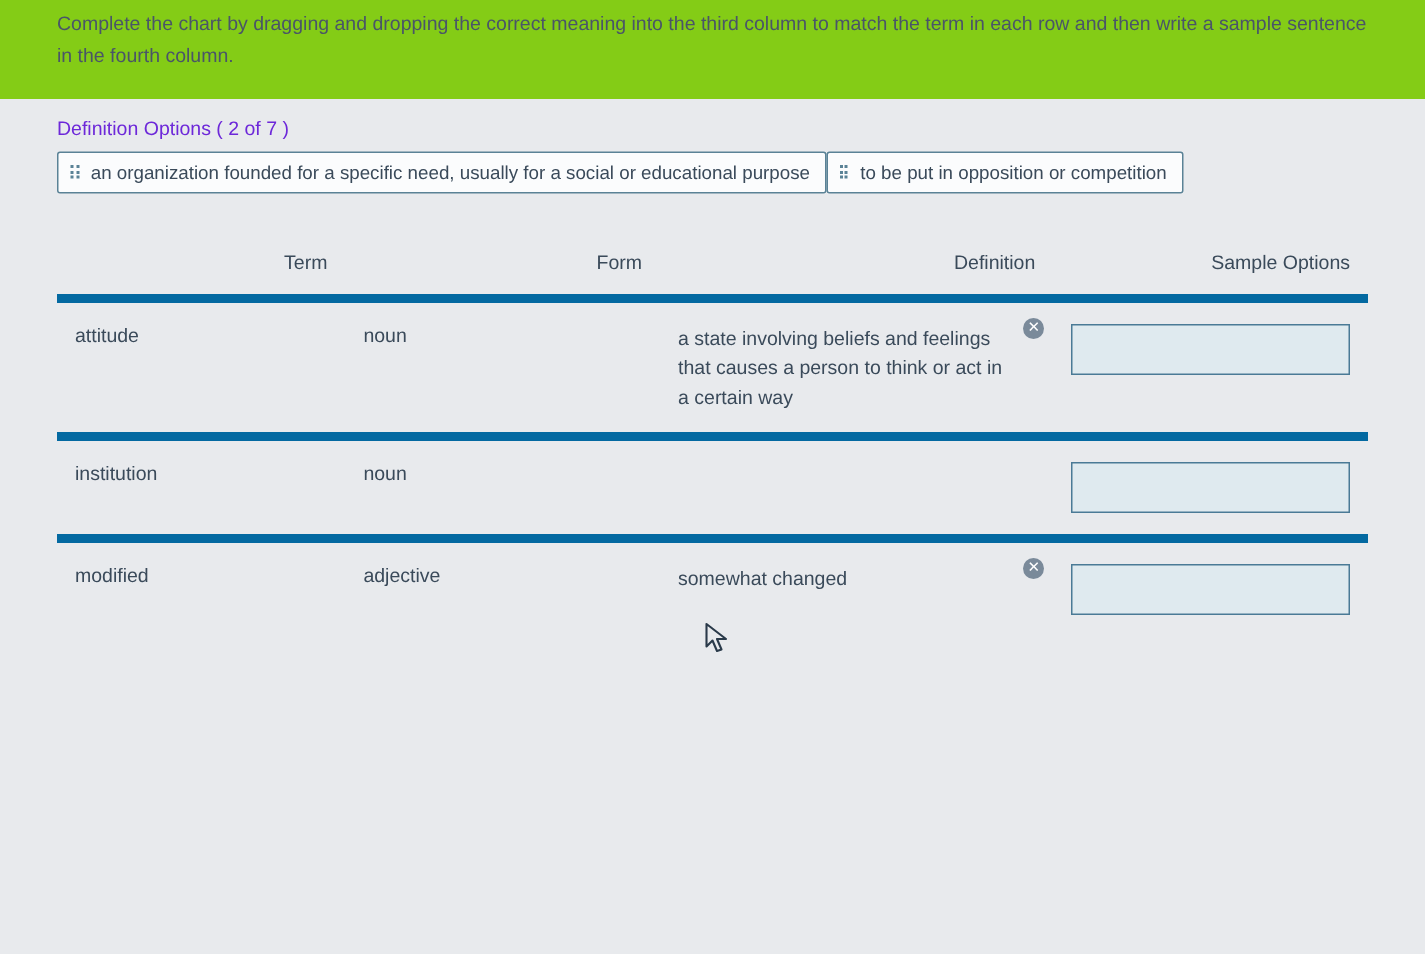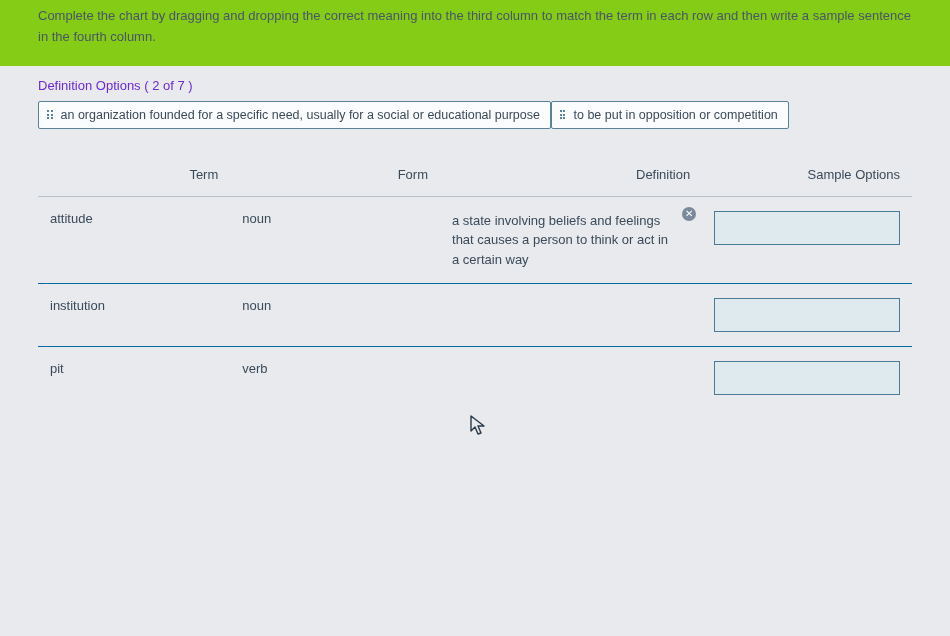--- a/index.html
+++ b/index.html
@@ -52,21 +52,21 @@
   col.samp { width: 24%; }
   th {
     text-align: right;
     font-weight: normal;
     padding: 10px 12px 14px 12px;
     color: #3a4a5a;
     font-size: 13px;
     border-bottom: 1px solid #b8c0c8;
   }
   td {
-    border-top: 1px solid #0369a1;
+    border-top: 6px solid #0369a1;
     padding: 14px 12px;
     vertical-align: top;
     font-size: 13px;
     color: #3a4a5a;
   }
   td.def-cell { position: relative; padding-right: 28px; line-height: 1.5; }
   .remove {
     position: absolute;
     right: 6px;
     top: 10px;
@@ -164,23 +164,23 @@
         </tr>
         <tr>
           <td>institution</td>
           <td>noun</td>
           <td class="def-cell"><span></span></td>
           <td>
             <input class="sample-input" type="text" style="">
           </td>
         </tr>
         <tr>
-          <td>pit</td>
-          <td>verb</td>
-          <td class="def-cell"><span></span></td>
+          <td>modified</td>
+          <td>adjective</td>
+          <td class="def-cell"><span>somewhat changed</span><span class="remove">✕</span></td>
           <td>
             <input class="sample-input" type="text" style="">
           </td>
         </tr>
       </tbody>
   </table>
 </div>
 
 <div class="cursor">
   <svg width="18" height="22" viewBox="0 0 18 22">

